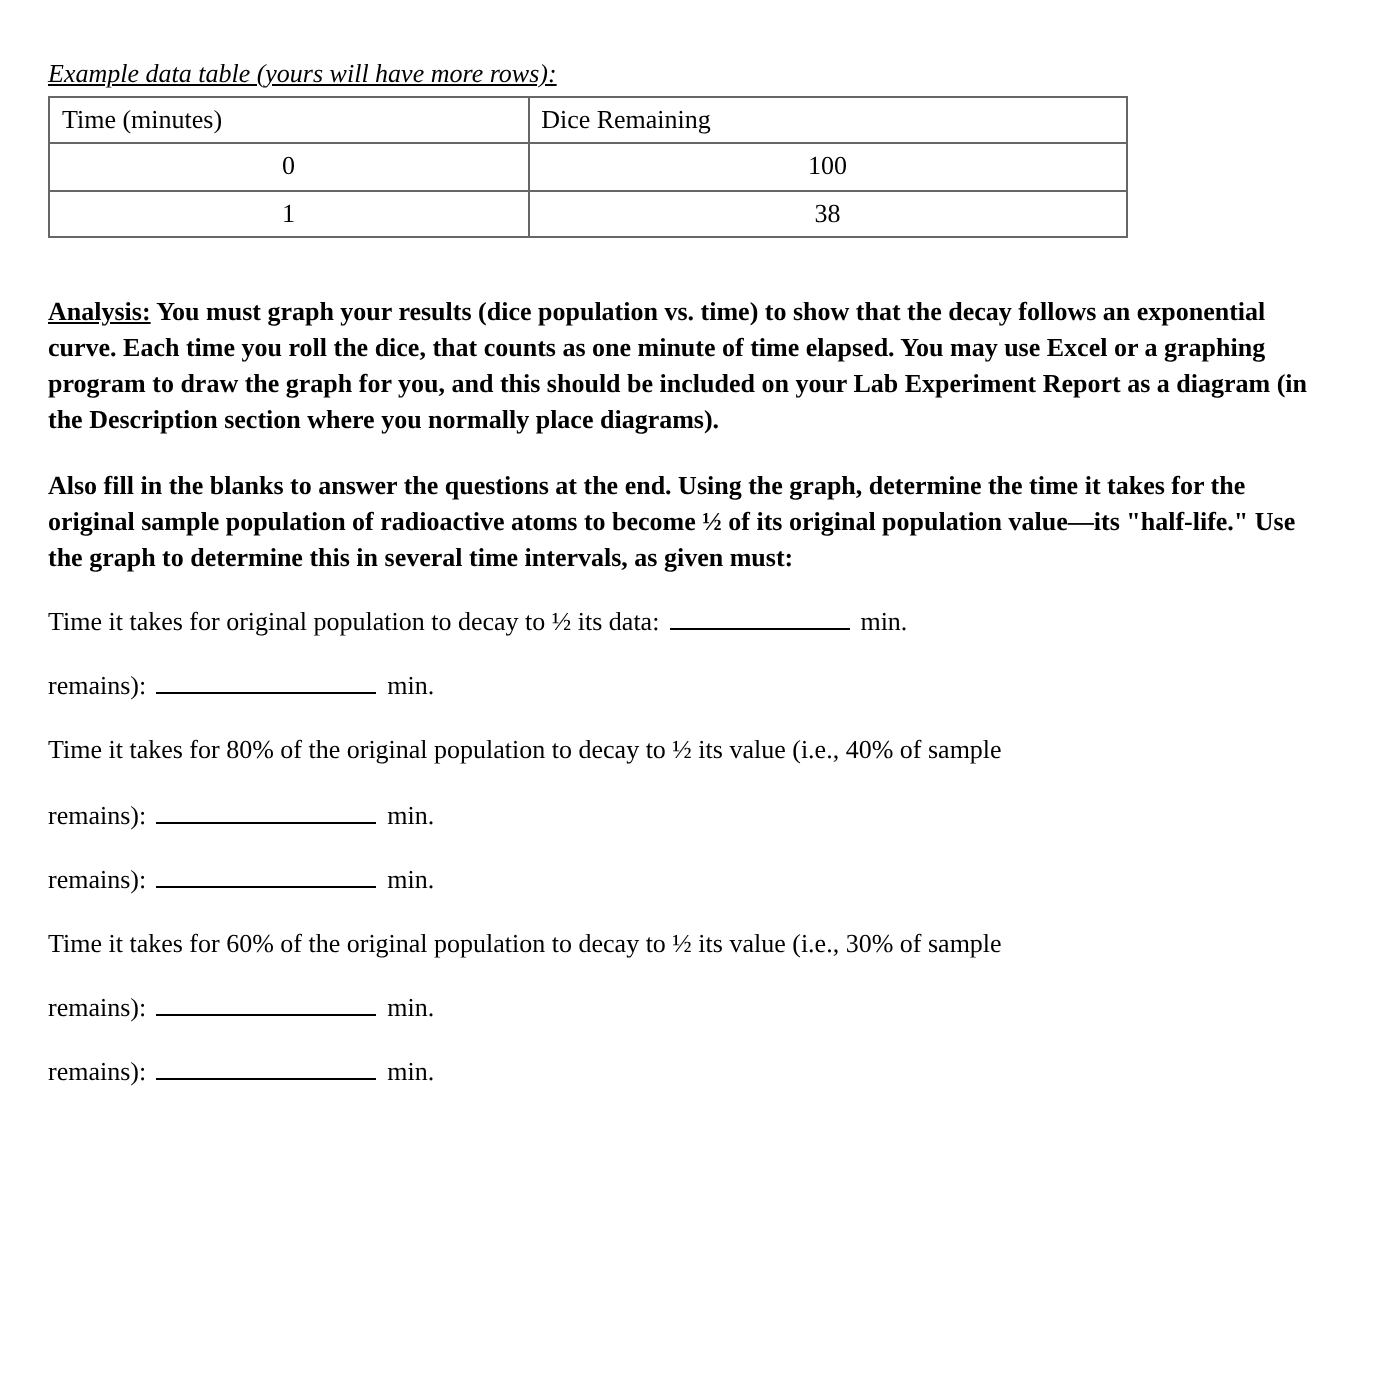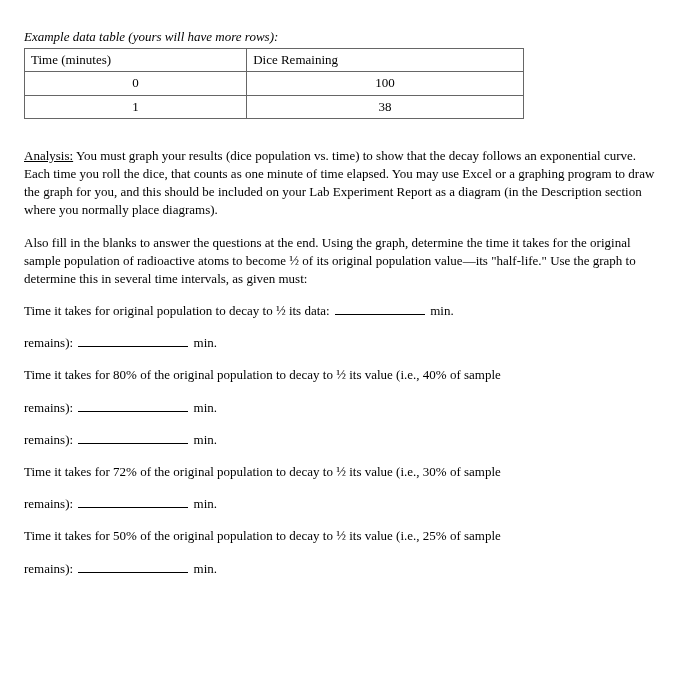--- a/index.html
+++ b/index.html
@@ -12,24 +12,25 @@
       font-size: 13px;
       color: #000;
       background: #fff;
       padding: 28px 24px;
       width: 688px;
       line-height: 1.4;
     }
     .heading {
       font-style: italic;
       margin-bottom: 2px;
+      text-decoration: underline;
     }
     table {
       border-collapse: collapse;
-      width: 500px;
+      width: 540px;
       margin-bottom: 28px;
     }
     td {
       border: 1px solid #666;
       padding: 2px 6px;
       height: 20px;
       vertical-align: middle;
     }
     .col-left {
       width: 240px;
@@ -43,20 +44,21 @@
     }
     .data-cell {
       text-align: center;
     }
     .section-title {
       text-decoration: underline;
       display: inline;
     }
     .para {
       margin-bottom: 14px;
+      font-weight: bold;
     }
     .question {
       margin-bottom: 14px;
     }
     .blank {
       display: inline-block;
       border-bottom: 1px solid #000;
       min-width: 110px;
       height: 12px;
       vertical-align: baseline;
@@ -120,28 +122,27 @@
 
 <div class="question">
   <div style="margin-top:14px;">
     <span>remains):</span>
     <span class="blank"></span>
     <span>min.</span>
   </div>
 </div>
 
 <div class="question">
-  <div>Time it takes for 72% of the original population to decay to ½ its value (i.e., 30% of sample</div>
+  <div>Time it takes for 60% of the original population to decay to ½ its value (i.e., 30% of sample</div>
   <div style="margin-top:14px;">
     <span>remains):</span>
     <span class="blank"></span>
     <span>min.</span>
   </div>
 </div>
 
 <div class="question">
-  <div>Time it takes for 50% of the original population to decay to ½ its value (i.e., 25% of sample</div>
   <div style="margin-top:14px;">
     <span>remains):</span>
     <span class="blank"></span>
     <span>min.</span>
   </div>
 </div>
 
 </body></html>

